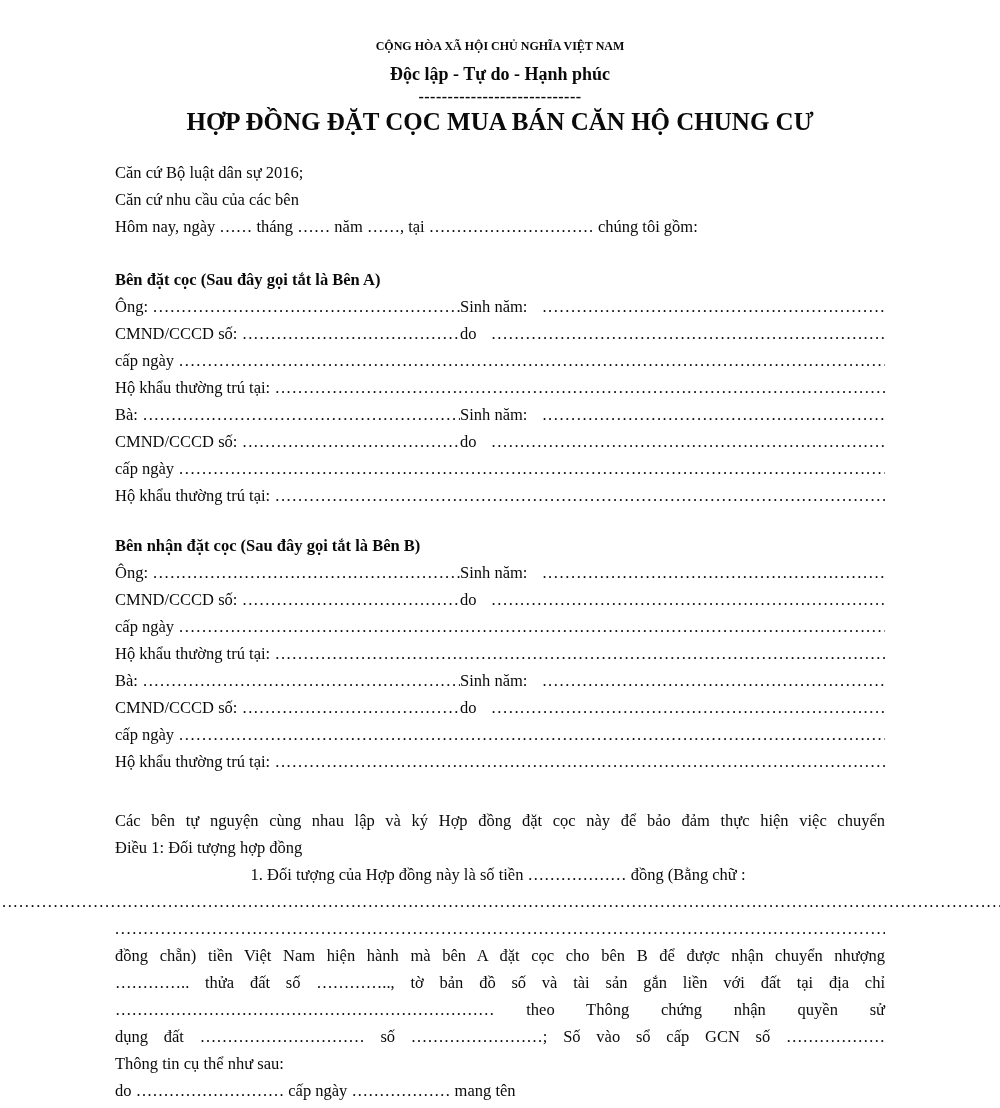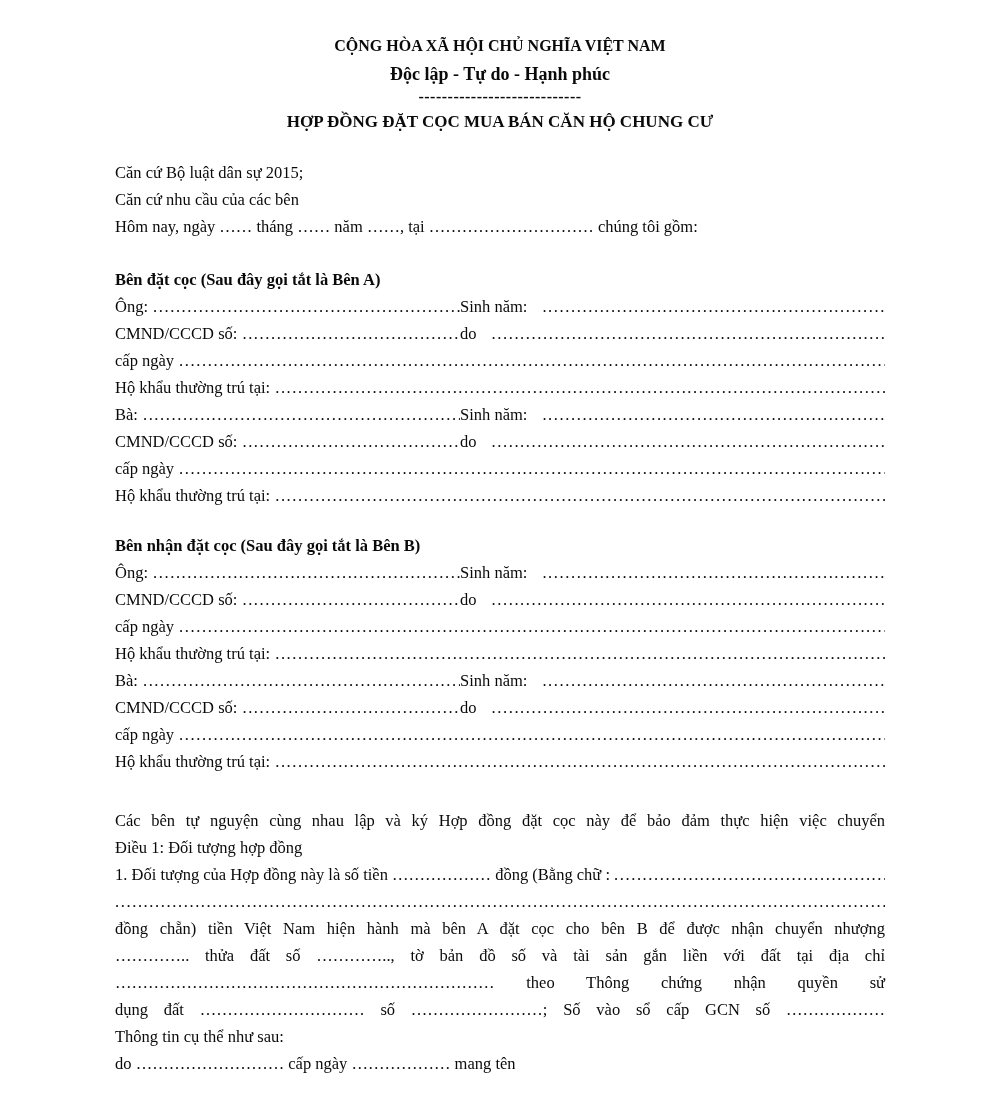--- a/index.html
+++ b/index.html
@@ -10,62 +10,62 @@
     color: #0a0a0a;
     font-family: "Liberation Serif", "DejaVu Serif", serif;
     font-size: 16.5px;
     line-height: 27px;
     overflow: hidden;
   }
   .page { padding: 32px 115px 0 115px; box-sizing: border-box; }
 
   
   .hdr { text-align: center; font-weight: bold; }
-  .hdr-national { font-size: 16px; line-height: 28px; }
+  .hdr-national { font-size: 12px; line-height: 28px; }
   .hdr-motto    { font-size: 18px; line-height: 29px; }
   .hdr-divider  { font-size: 16px; line-height: 15px; letter-spacing: 0.5px; }
-  .hdr-title    { font-size: 17px; line-height: 36px; }
+  .hdr-title    { font-size: 25px; line-height: 36px; }
 
   .preamble { margin-top: 19px; }
 
   .party { margin-top: 26px; }
   .party-heading { font-weight: bold; }
 
   
   .frow { display: flex; align-items: center; }
   .seg1 { flex: 0 0 345px; display: flex; align-items: baseline; overflow: hidden; }
   .lbl  { white-space: nowrap; margin-right: 5px; }
   .lbl2 { white-space: nowrap; margin-right: 15px; }
   .dots { flex: 1 1 auto; overflow: hidden; white-space: nowrap; letter-spacing: 1.6px; }
   .dots::after {
     content: "..........................................................................................................................................................................................................................................................";
   }
 
   .intro { margin-top: 32px; }
   .just { text-align: justify; text-align-last: justify; }
   .bold { font-weight: normal; }
 
-  .obj-row { display: flex; align-items: center; }
+  .obj-row { display: flex; align-items: center; flex-direction: column; }
   .obj-row .lead { white-space: nowrap; margin-right: 4px; }
   .dotline { display: flex; align-items: baseline; }
 </style>
 </head>
 <body>
 
 <div class="page">
 
   <div class="hdr">
     <div class="hdr-national">CỘNG HÒA XÃ HỘI CHỦ NGHĨA VIỆT NAM</div>
     <div class="hdr-motto">Độc lập - Tự do - Hạnh phúc</div>
     <div class="hdr-divider">----------------------------</div>
     <div class="hdr-title">HỢP ĐỒNG ĐẶT CỌC MUA BÁN CĂN HỘ CHUNG CƯ</div>
   </div>
 
   <div class="preamble">
-    <div>Căn cứ Bộ luật dân sự 2015;</div>
+    <div>Căn cứ Bộ luật dân sự 2016;</div>
     <div>Căn cứ nhu cầu của các bên</div>
     <div>Hôm nay, ngày …… tháng …… năm ……, tại ………………………… chúng tôi gồm:</div>
   </div>
 
   <div class="party">
     <div class="party-heading">Bên đặt cọc (Sau đây gọi tắt là Bên A)</div>
 
     <div class="frow">
       <span class="seg1">
           <span class="lbl">Ông:</span>

